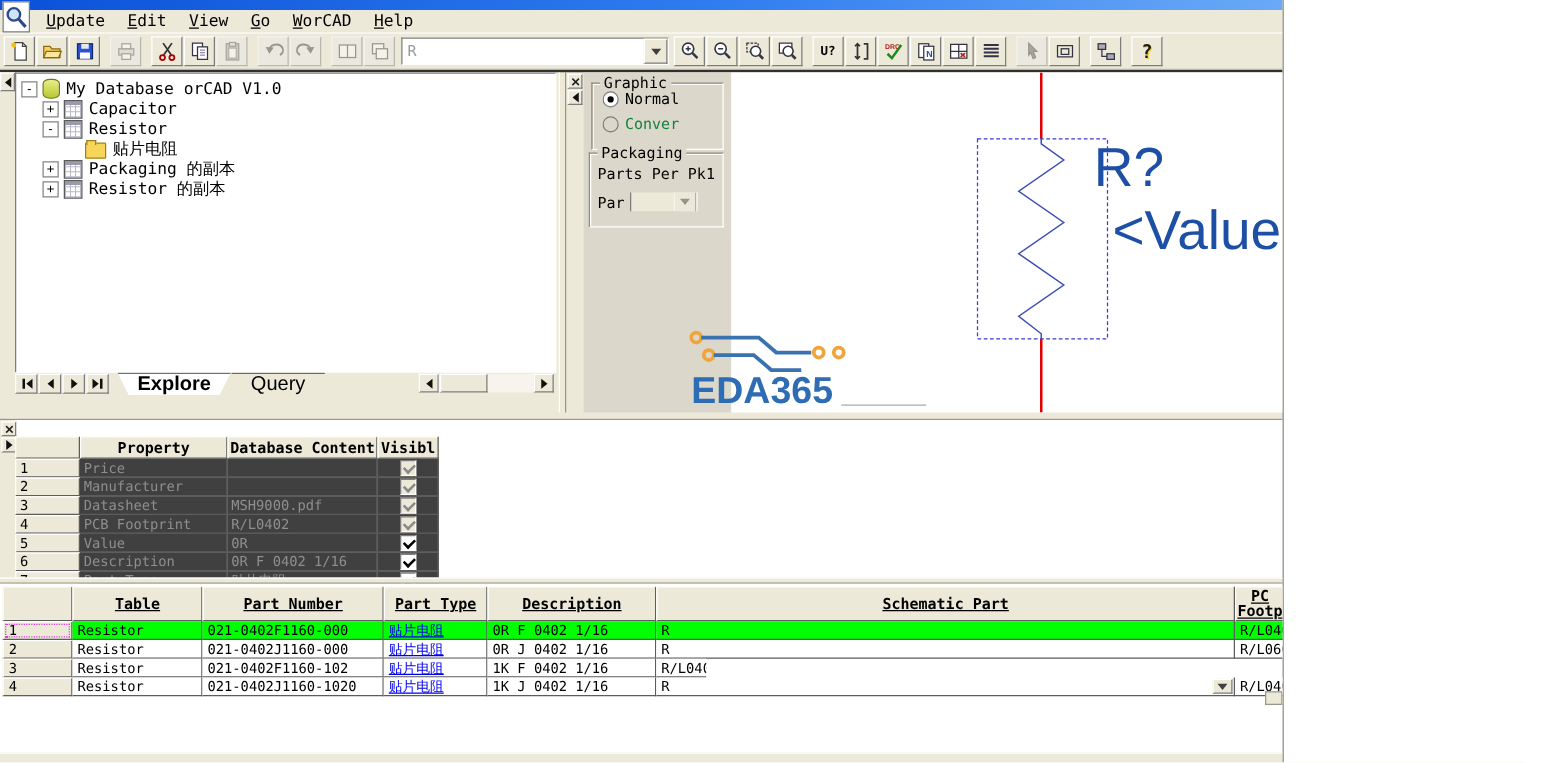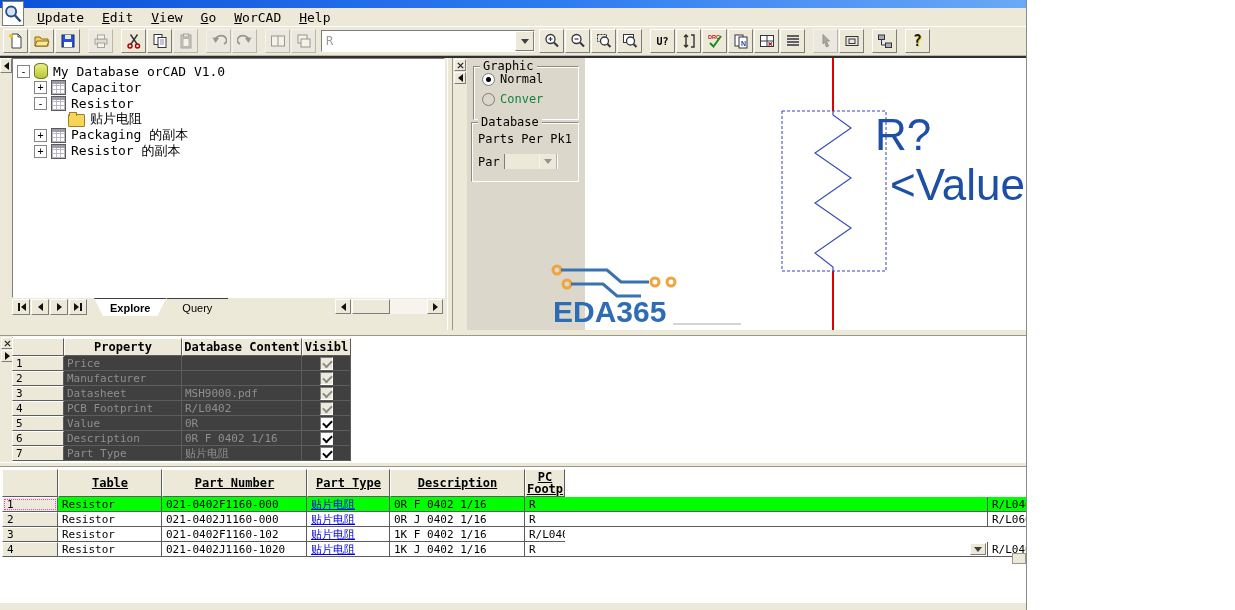--- a/index.html
+++ b/index.html
@@ -45,21 +45,21 @@
   .ic-tbl{width:13px;height:13px;background:#fff;border:1px solid #5a5a5a;
           background-image:linear-gradient(#b8b8c8 1px,transparent 1px),linear-gradient(90deg,#b8b8c8 1px,transparent 1px);
           background-size:4px 4px;box-shadow:inset 0 3px 0 #9a9aa8;}
   .ic-fold{width:15px;height:11px;background:#f7d558;border:1px solid #a08020;border-radius:1px;position:relative;margin-top:2px;}
   .ic-fold:before{content:"";position:absolute;left:0;top:-3px;width:6px;height:3px;background:#f7d558;border:1px solid #a08020;border-bottom:none;}
 
   .tree-bottom{position:absolute;left:0;top:240px;width:445px;height:18px;display:flex;align-items:center;}
   .navbtn{width:18px;height:16px;background:#ECE9D8;border:1px solid;border-color:#fff #7d7d7d #7d7d7d #fff;display:flex;align-items:center;justify-content:center;margin-right:1px;box-sizing:border-box;}
   .tabs{display:flex;align-items:flex-start;height:18px;margin-left:6px;}
   .tab{height:17px;display:flex;align-items:center;justify-content:center;padding:0 16px;
-       font-family:"Liberation Sans","DejaVu Sans",sans-serif;font-size:11px;
+       font-family:"Liberation Sans","DejaVu Sans",sans-serif;font-size:16px;
        clip-path:polygon(0 0,100% 0,calc(100% - 9px) 100%,9px 100%);background:#ECE9D8;border-top:1px solid #404040;}
   .tab.active{background:#fff;font-weight:bold;}
   .hscroll{position:absolute;right:2px;top:241px;width:108px;height:15px;display:flex;}
   .sb-btn{width:16px;height:15px;background:#ECE9D8;border:1px solid;border-color:#fff #7d7d7d #7d7d7d #fff;display:flex;align-items:center;justify-content:center;box-sizing:border-box;}
   .sb-track{flex:1;background:#f6f4ec;}
   .sb-thumb{position:absolute;left:17px;top:0;width:38px;height:15px;background:#ECE9D8;border:1px solid;border-color:#fff #7d7d7d #7d7d7d #fff;box-sizing:border-box;}
 
   .vsplit{position:absolute;left:447px;top:0;width:4px;height:272px;border-left:1px solid #fff;border-right:1px solid #9a9786;}
   .side-strip{position:absolute;left:453px;top:0;width:14px;height:272px;}
   .xbtn{width:12px;height:12px;background:#ECE9D8;border:1px solid;border-color:#fff #7d7d7d #7d7d7d #fff;display:flex;align-items:center;justify-content:center;box-sizing:border-box;margin:1px 0 1px 1px;}
@@ -77,21 +77,21 @@
   .mini-combo .sp{flex:1;}
   .mini-combo .cbtn{width:16px;height:16px;}
 
   .schem{position:absolute;left:585px;top:0;width:441px;height:272px;background:#fff;overflow:visible;}
   .schem-txt{position:absolute;font-family:"Liberation Sans","DejaVu Sans",sans-serif;color:#1d4fa5;white-space:nowrap;}
   .logo{position:absolute;left:545px;top:202px;width:200px;height:68px;z-index:6;}
 
   
   .prop-panel{position:absolute;left:0;top:335px;width:1026px;height:127px;background:#fff;border-top:1px solid #9a9786;}
   .prop-strip{position:absolute;left:0;top:0;width:12px;height:127px;background:#ECE9D8;}
-  .ptable{position:absolute;left:12px;top:2px;}
+  .ptable{position:absolute;left:12px;top:13px;}
   .prow{display:flex;height:15px;}
   .prow.hd{height:18px;}
   .pcell{box-sizing:border-box;border-right:1px solid #5c5c5c;border-bottom:1px solid #5c5c5c;font-size:11px;display:flex;align-items:center;padding:0 3px;white-space:nowrap;overflow:hidden;background:#404040;}
   .pcell.hd,.pcell.num{background:#ECE9D8;border:1px solid;border-color:#fff #5c5c5c #5c5c5c #fff;font-weight:bold;}
   .pcell.num{font-weight:normal;}
   .pcell.hd{font-size:12px;justify-content:center;}
   .c-num{width:52px;}.c-prop{width:118px;}.c-cont{width:120px;}.c-vis{width:49px;justify-content:center;}
   .gray{color:#8e8e8e;}
   .chk{width:13px;height:13px;background:#fff;border:1px solid;border-color:#7d7d7d #fff #fff #7d7d7d;position:relative;box-sizing:border-box;}
   .chk:after{content:"";position:absolute;left:2px;top:2px;width:7px;height:4px;border-left:2px solid #000;border-bottom:2px solid #000;transform:rotate(-45deg);}
@@ -423,21 +423,21 @@
         <div class="radio-row">
           <span class="radio sel"></span>
           <span>Normal</span>
         </div>
         <div class="radio-row dimtx">
           <span class="radio dis"></span>
           <span>Conver</span>
         </div>
       </div>
       <div class="grp" style="left:4px;top:64px;width:106px;height:58px;">
-        <div class="grp-title">Database</div>
+        <div class="grp-title">Packaging</div>
         <div class="pk-row">
           <span>Parts Per Pk</span>
               <span>1</span>
         </div>
         <div class="pk-row">
           <span>Par</span>
           <div class="mini-combo">
             <span class="sp"></span>
             <span class="cbtn" style="opacity:.5">
                   <span class="tri-d"></span>
@@ -552,20 +552,21 @@
   <div class="sep2"></div>
 
   <div class="parts-panel">
     <div class="parts-table">
       <div class="krow hd">
         <div class="kcell hd k-num"></div>
         <div class="kcell hd k-table">Table</div>
         <div class="kcell hd k-pn">Part Number</div>
         <div class="kcell hd k-pt">Part Type</div>
         <div class="kcell hd k-desc">Description</div>
+        <div class="kcell hd k-sch">Schematic Part</div>
         <div class="kcell hd k-fp">
           <span>PC</span>
           <span>Footp</span>
         </div>
       </div>
       <div class="krow sel">
         <div class="kcell num k-num">1</div>
         <div class="kcell k-table">Resistor</div>
         <div class="kcell k-pn">021-0402F1160-000</div>
         <div class="kcell k-pt">

